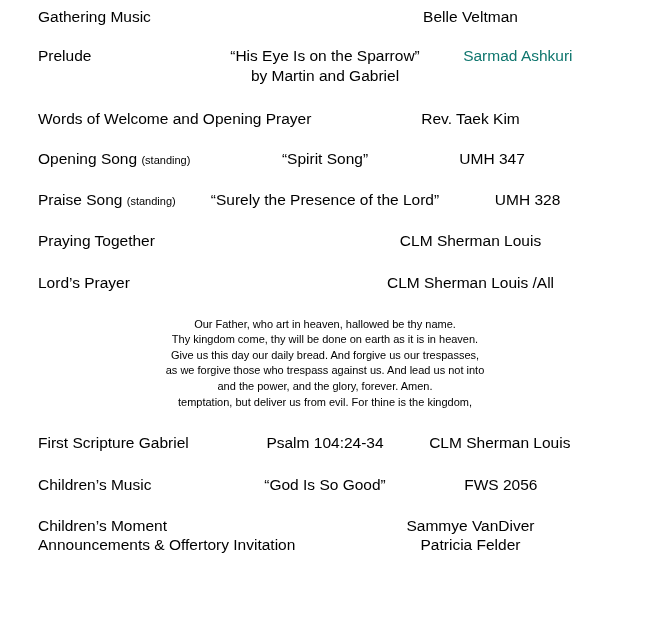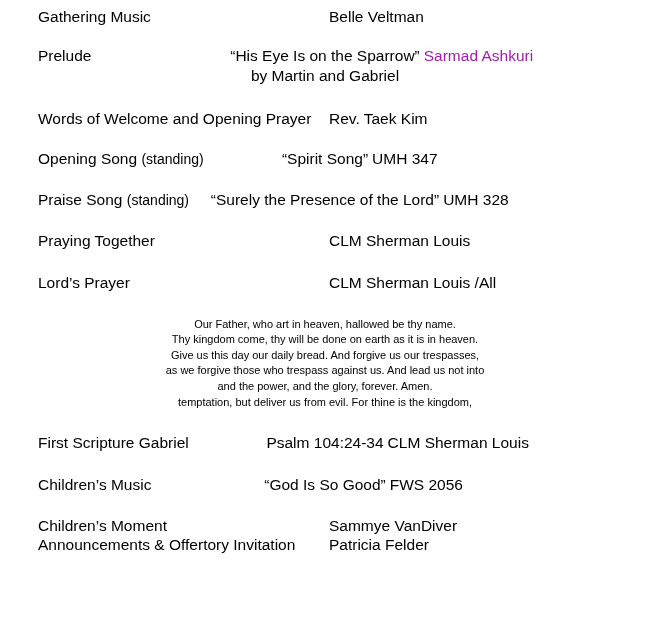--- a/index.html
+++ b/index.html
@@ -35,28 +35,28 @@
   }
   .row .left {
     text-align: left;
     white-space: nowrap;
   }
   .row .center {
     text-align: left;
     white-space: nowrap;
   }
   .row .right {
-    text-align: left;
+    text-align: center;
     white-space: nowrap;
   }
   .standing {
-    font-size: 14px;
+    font-size: 11px;
   }
   .muted {
-    color: #a21caf;
+    color: #0f766e;
   }
   .subline {
     display: block;
     text-align: center;
     font-size: 15.5px;
     line-height: 1.25;
     margin-top: 1px;
   }
   
   .r-gathering   { margin-top: 8px; }

